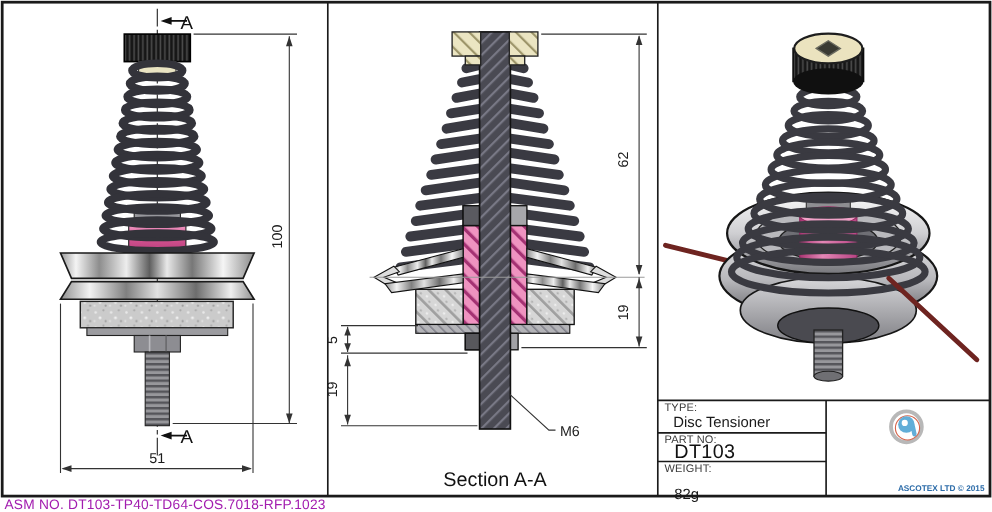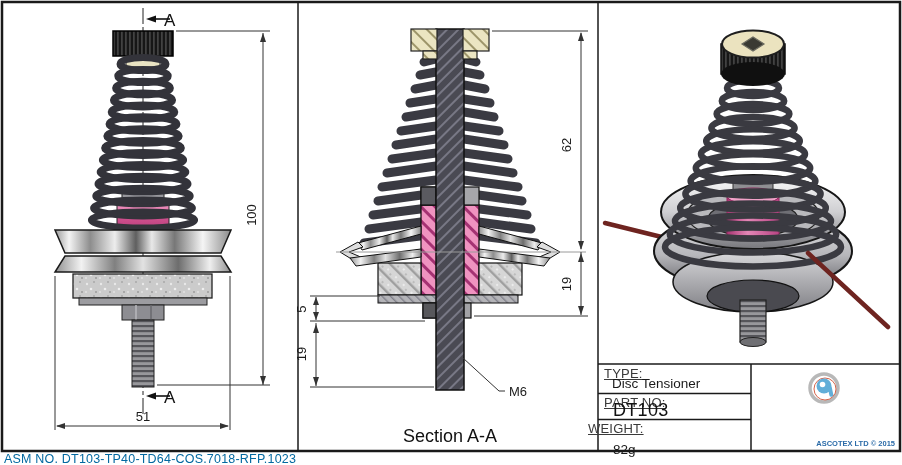--- a/index.html
+++ b/index.html
@@ -4,27 +4,27 @@
 <style>
   html,body{margin:0;padding:0;background:#fff;}
   body{font-family:"Liberation Sans",sans-serif;-webkit-font-smoothing:antialiased;}
   #stage{position:relative;width:902px;height:465px;background:#fff;overflow:hidden;}
   svg{position:absolute;left:0;top:0;}
   .abs{position:absolute;}
   .dimtxt{font-size:13px;fill:#1c1c1c;}
   .biglbl{font-size:17px;fill:#111;}
   .sectlbl{font-size:18px;fill:#111;}
   
-  .tb-label{font-size:13px;color:#3a3a3a;letter-spacing:.2px;text-decoration:underline;}
+  .tb-label{font-size:10px;color:#3a3a3a;letter-spacing:.2px;}
   .tb-value{font-size:13.5px;color:#1a1a1a;}
   .tb-part{font-size:18px;font-weight:normal;color:#111;letter-spacing:.3px;}
   .brand{font-size:33px;font-weight:bold;color:#8cc0e2;text-shadow:0 0 1px #5f9cc6, 0 1px 1px #cfe4f2;letter-spacing:1px;line-height:1;}
   .brand sup{font-size:10px;color:#7ab0d6;text-shadow:none;}
   .copyright{font-size:7.5px;font-weight:bold;color:#2b6ba8;}
-  .footer{font-size:12.5px;color:#0369a1;letter-spacing:.2px;}
+  .footer{font-size:12.5px;color:#a21caf;letter-spacing:.2px;}
 </style>
 </head>
 <body>
 
 <div id="stage">
 
 <svg width="902" height="465" viewBox="0 0 902 465">
   <defs>
     <linearGradient id="metalH" x1="0" y1="0" x2="1" y2="0">
       <stop offset="0" stop-color="#9a9a9a"></stop>
@@ -366,20 +366,20 @@
     <rect x="828.5" y="386" width="4" height="11" rx="2" fill="#62aed8" transform="rotate(-12 830 391)"></rect>
   </g>
 </svg>
 
 <div class="abs tb-label" style="left:604px;top:366px;">TYPE:</div>
 <div class="abs tb-value" style="left:612px;top:376px;">Disc Tensioner</div>
 
 <div class="abs tb-label" style="left:604px;top:395px;">PART NO:</div>
 <div class="abs tb-part" style="left:613px;top:400px;">DT103</div>
 
-<div class="abs tb-label" style="left:588px;top:421px;">WEIGHT:</div>
+<div class="abs tb-label" style="left:604px;top:421px;">WEIGHT:</div>
 <div class="abs tb-value" style="left:613px;top:430px;margin-top:12px;">82g</div>
 
 <div class="abs copyright" style="right:7px;top:439px;">ASCOTEX LTD © 2015</div>
 
 <div class="abs footer" style="left:4px;top:452px;">ASM NO. DT103-TP40-TD64-COS.7018-RFP.1023</div>
 
 </div>
 
 </body></html>

